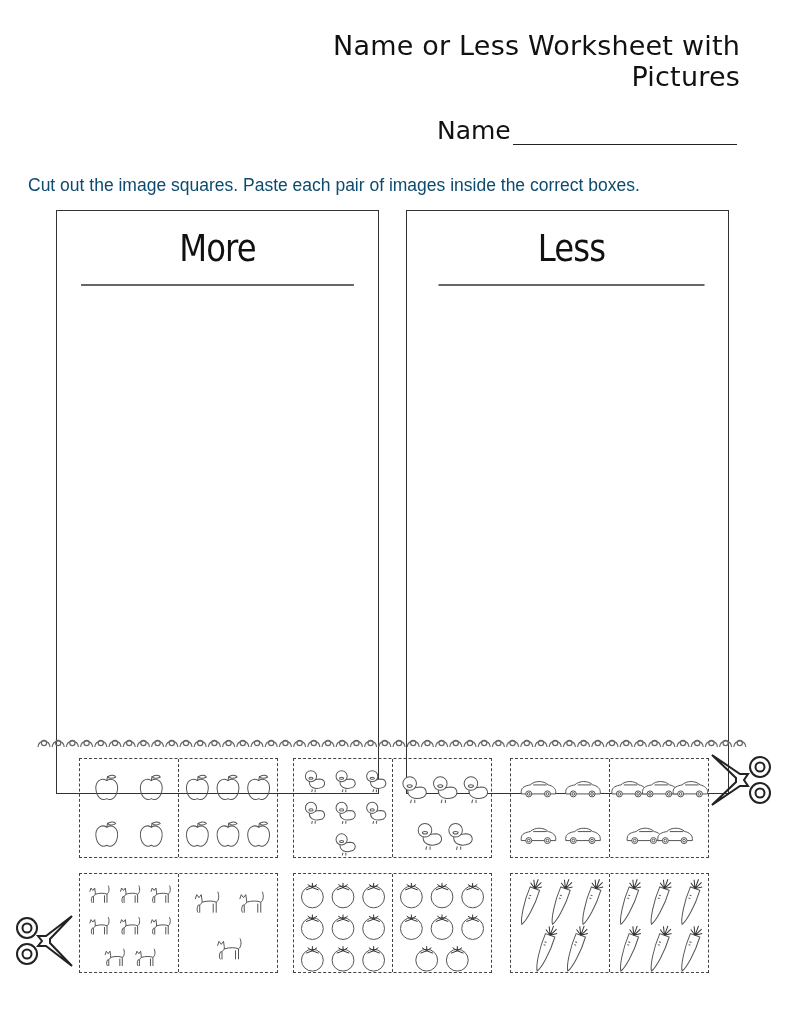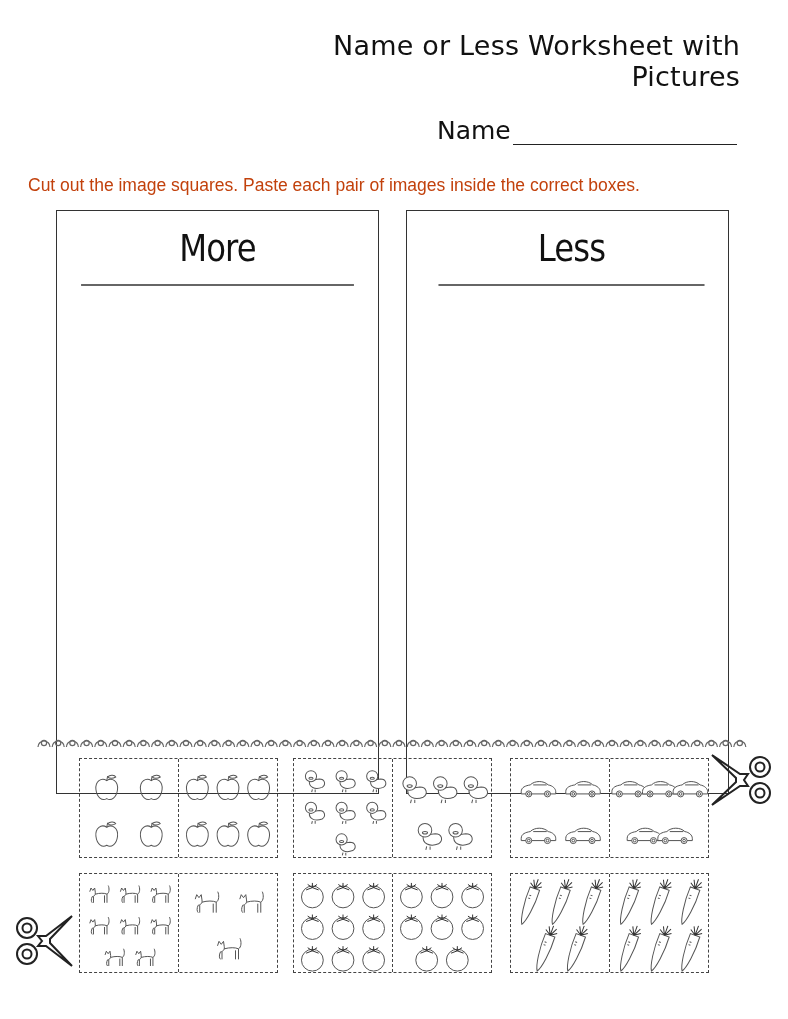--- a/index.html
+++ b/index.html
@@ -1,21 +1,21 @@
 <!DOCTYPE html>
 <html><head>
 <meta charset="utf-8">
 <style>
   html, body { margin:0; padding:0; background:#ffffff; }
   body { width:788px; height:1019px; position:relative; overflow:hidden; font-family:"Liberation Sans", sans-serif; color:#111; }
   .abs { position:absolute; }
   #title { left:268px; top:30px; width:472px; text-align:right; font-family:"DejaVu Sans", sans-serif; font-size:27px; letter-spacing:0.2px; color:#111; }
   #name-row { left:437px; top:116px; font-family:"DejaVu Sans", sans-serif; font-size:25px; display:flex; align-items:flex-end; }
   #name-line { display:inline-block; width:224px; border-bottom:1.5px solid #222; height:28px; margin-left:2px; }
-  #instructions { left:28px; top:175px; width:740px; font-size:17.5px; color:#c2410c; }
+  #instructions { left:28px; top:175px; width:740px; font-size:17.5px; color:#0c4a6e; }
   .sort-box { position:absolute; top:210px; width:323px; height:584px; border:1.6px solid #333; box-sizing:border-box; }
   .sort-head { height:73px; border-bottom:2.2px solid #666; display:flex; align-items:center; justify-content:center; font-family:"DejaVu Sans", sans-serif; font-size:38px; font-weight:normal; letter-spacing:-1px; transform:scaleX(0.85); }
   #box-more { left:56px; }
   #box-less { left:406px;padding-left:8px; }
   #cutline { left:36px; top:734px; width:714px; height:16px; }
   .card-pair { position:absolute; width:199px; height:100px; border:1.8px dashed #444; box-sizing:border-box; display:flex; }
   .card { flex:1; height:100%; box-sizing:border-box; position:relative; }
   .card + .card { border-left:1.8px dashed #444; }
   .card svg { position:absolute; left:0; top:0; width:100%; height:100%; }
   #scissors-right { left:710px; top:752px; width:64px; height:56px; }

